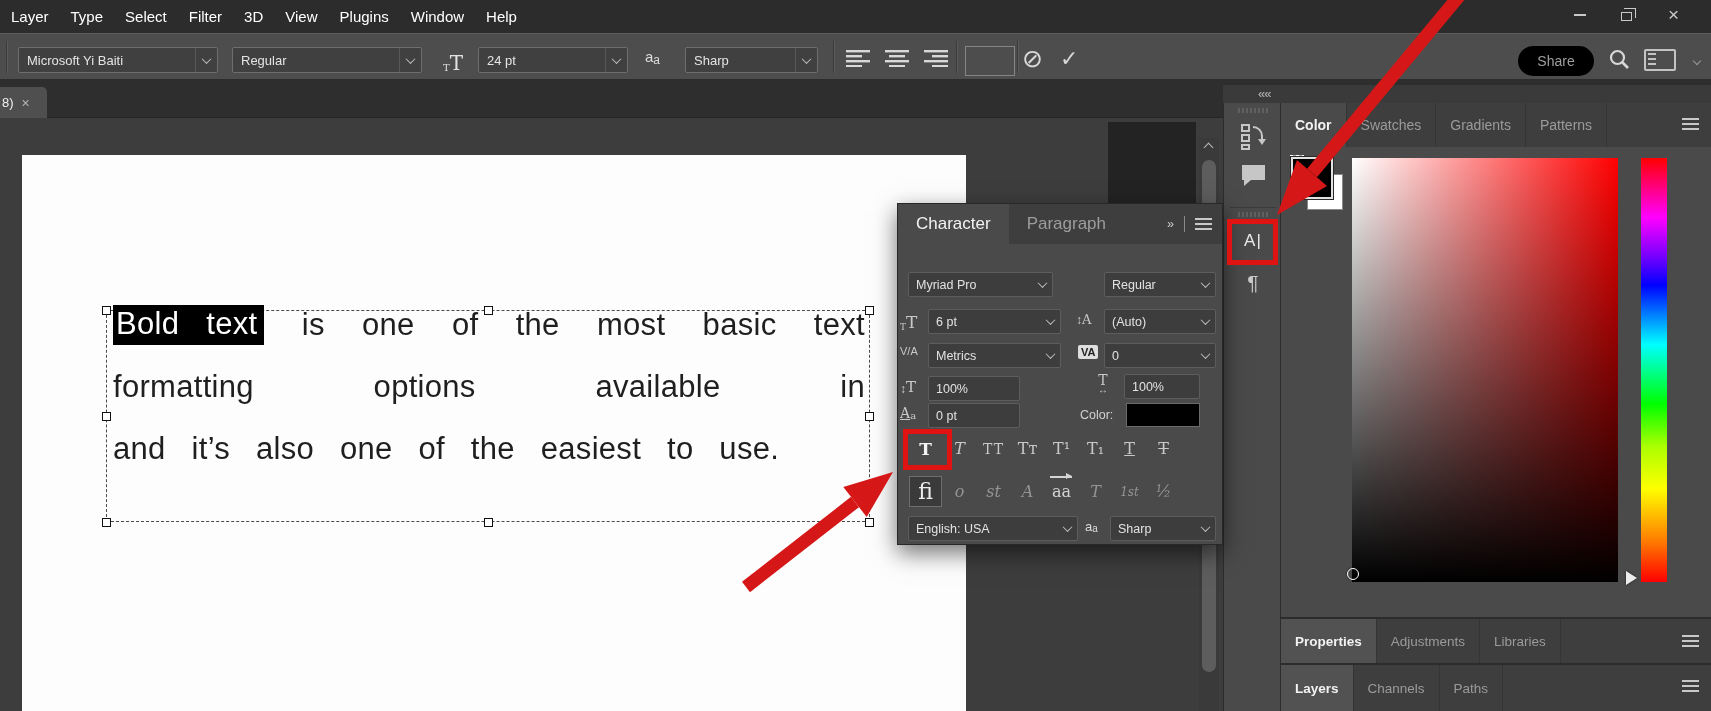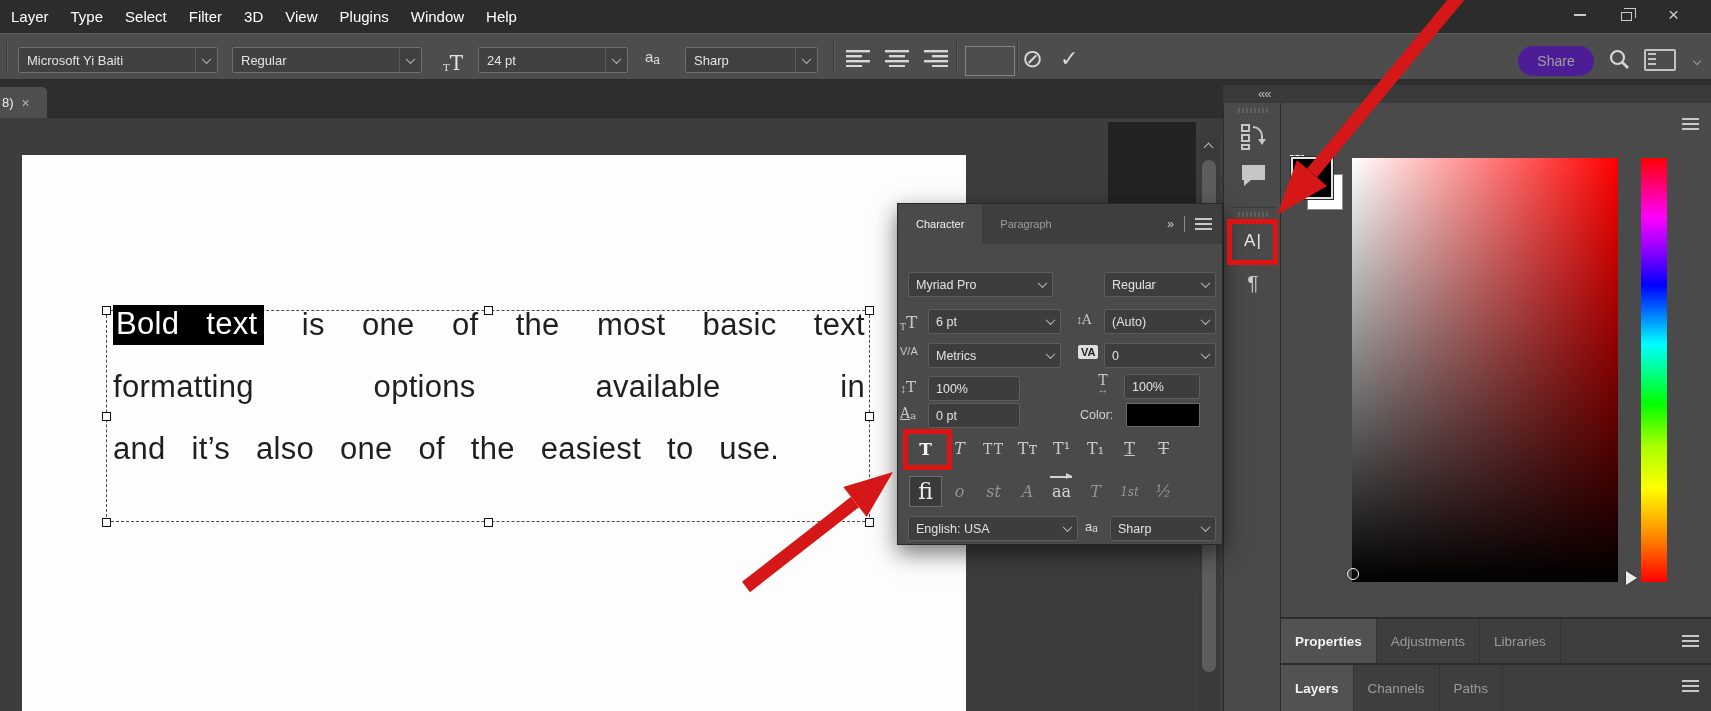--- a/index.html
+++ b/index.html
@@ -25,21 +25,21 @@
   .fld .txt { padding-left:8px; flex:1; white-space:nowrap; overflow:hidden; }
   .chevbox { width:22px; height:100%; display:flex; align-items:center; justify-content:center; border-left:1px solid #585858; }
   .chev { width:7px; height:7px; border-right:1.6px solid #bdbdbd; border-bottom:1.6px solid #bdbdbd; transform:rotate(45deg) translate(-1px,-1px); }
   .icon-tt { position:absolute; display:flex; align-items:flex-end; color:#e2e2e2; font-family:"DejaVu Serif", serif; }
   .icon-tt .sm { font-size:10px; line-height:1; } .icon-tt .bg { font-size:20px; line-height:1; }
   .icon-aa { position:absolute; color:#dcdcdc; display:flex; align-items:flex-start; }
   .icon-aa .a1 { font-size:15px; } .icon-aa .a2 { font-size:12px; margin-top:5px; }
   .alignbtn { position:absolute; top:12px; width:32px; height:24px; display:flex; align-items:center; justify-content:center; }
   .optswatch { position:absolute; left:965px; top:12px; width:50px; height:30px; border:1px solid #858585; }
   .optglyph { position:absolute; color:#d9d9d9; }
-  .share-btn { position:absolute; left:1518px; top:12px; width:76px; height:30px; border-radius:16px; background:#4c1d95; color:#9f9f9f; font-size:14px; display:flex; align-items:center; justify-content:center; }
+  .share-btn { position:absolute; left:1518px; top:12px; width:76px; height:30px; border-radius:16px; background:#000000; color:#9f9f9f; font-size:14px; display:flex; align-items:center; justify-content:center; }
   .search-wrap { position:absolute; left:1608px; top:14px; }
   .wsicon { position:absolute; left:1644px; top:15px; width:32px; height:22px; border:2px solid #c3c3c3; border-radius:2px; }
   .wsicon i { position:absolute; left:2px; top:2px; width:8px; height:14px; background:repeating-linear-gradient(#c3c3c3 0 2px, transparent 2px 5px); }
   .ws-chev { position:absolute; left:1694px; top:24px; width:6px; height:6px; border-right:1.4px solid #9a9a9a; border-bottom:1.4px solid #9a9a9a; transform:rotate(45deg); }
   
   .tabstrip { position:absolute; left:0; top:80px; width:1711px; height:38px; background:#2e2e2e; border-bottom:1px solid #262626; }
   .doc-tab { position:absolute; left:0; top:7px; width:47px; height:31px; background:#4f4f4f; border-radius:0 5px 0 0; display:flex; align-items:center; color:#f0f0f0; font-size:13px; padding-left:2px; gap:8px; }
   .tab-close { color:#b3b3b3; font-size:14px; }
   
   .docarea { position:absolute; left:0; top:118px; width:1223px; height:593px; background:#3d3d3d; }
@@ -54,21 +54,21 @@
   .tline { position:absolute; left:6px; width:752px; height:42px; display:flex; align-items:center; font-size:31px; color:#1f1f1f; letter-spacing:0.3px; white-space:nowrap; }
   .just { justify-content:space-between; }
   .hl { display:inline-flex; gap:27px; background:#000; color:#fff; padding:1px 7px 3px 3px; }
   .l3 { word-spacing:17px; }
   
   .redbox { position:absolute; border:5px solid #e01313; z-index:40; }
   .arrows { position:absolute; left:0; top:0; z-index:50; pointer-events:none; }
   
   .charpanel { position:absolute; left:897px; top:203px; width:326px; height:342px; background:#4a4a4a; border:1px solid #282828; box-shadow:0 8px 22px rgba(0,0,0,.55); z-index:20; color:#dcdcdc; font-size:12.5px; }
   .cp-tabbar { position:absolute; left:0; top:0; width:100%; height:40px; background:#3e3e3e; display:flex; align-items:stretch; }
-  .cp-tab { padding:12px 18px; display:flex; align-items:center; font-size:11px; color:#9d9d9d; }
+  .cp-tab { padding:12px 18px; display:flex; align-items:center; font-size:17px; color:#9d9d9d; }
   .cp-tab.active { background:#4a4a4a; color:#f2f2f2; }
   .cp-menu { position:absolute; right:10px; top:0; height:40px; display:flex; align-items:center; gap:10px; color:#cfcfcf; }
   .cp-menu .bar { width:1px; height:16px; background:#8a8a8a; }
   .hamb { width:17px; height:13px; background:repeating-linear-gradient(#c8c8c8 0 2px, transparent 2px 5px); }
   .cp-fld { position:absolute; height:25px; background:#3d3d3d; border:1px solid #5d5d5d; border-radius:2px; display:flex; align-items:center; color:#e2e2e2; }
   .cp-fld .txt { padding-left:7px; flex:1; white-space:nowrap; }
   .cp-fld .chevbox { width:20px; border-left:none; }
   .cp-ico { position:absolute; color:#c9c9c9; display:flex; align-items:flex-end; justify-content:center; }
   .serif { font-family:"DejaVu Serif", serif; }
   .va-box { background:#dedede; color:#222; border-radius:2px; padding:1px 3px; font-size:11px; font-weight:bold; }
@@ -426,20 +426,26 @@
         <path d="M2 2 h23 v15 h-14 l-7 6 v-6 h-2 z" fill="#c6c6c6"></path>
       </svg>
     </div>
     <div class="dock-div" style="top:104px"></div>
     <div class="grip" style="top:109px"></div>
     <div class="dock-icon charA" style="top:128px">A|</div>
     <div class="dock-icon para" style="top:168px">¶</div>
   </div>
 
   <div class="colorpanel">
+    <div class="ptabs">
+      <div class="ptab active">Color</div>
+      <div class="ptab">Swatches</div>
+      <div class="ptab">Gradients</div>
+      <div class="ptab">Patterns</div>
+    </div>
     <div class="hamb pmenu"></div>
   </div>
   <div class="fg-checker"></div>
   <div class="bg-swatch"></div>
   <div class="fg-swatch"></div>
   <div class="gradsq"></div>
   <div class="gradcursor"></div>
   <div class="huestrip"></div>
   <div class="huemarker"></div>
 

